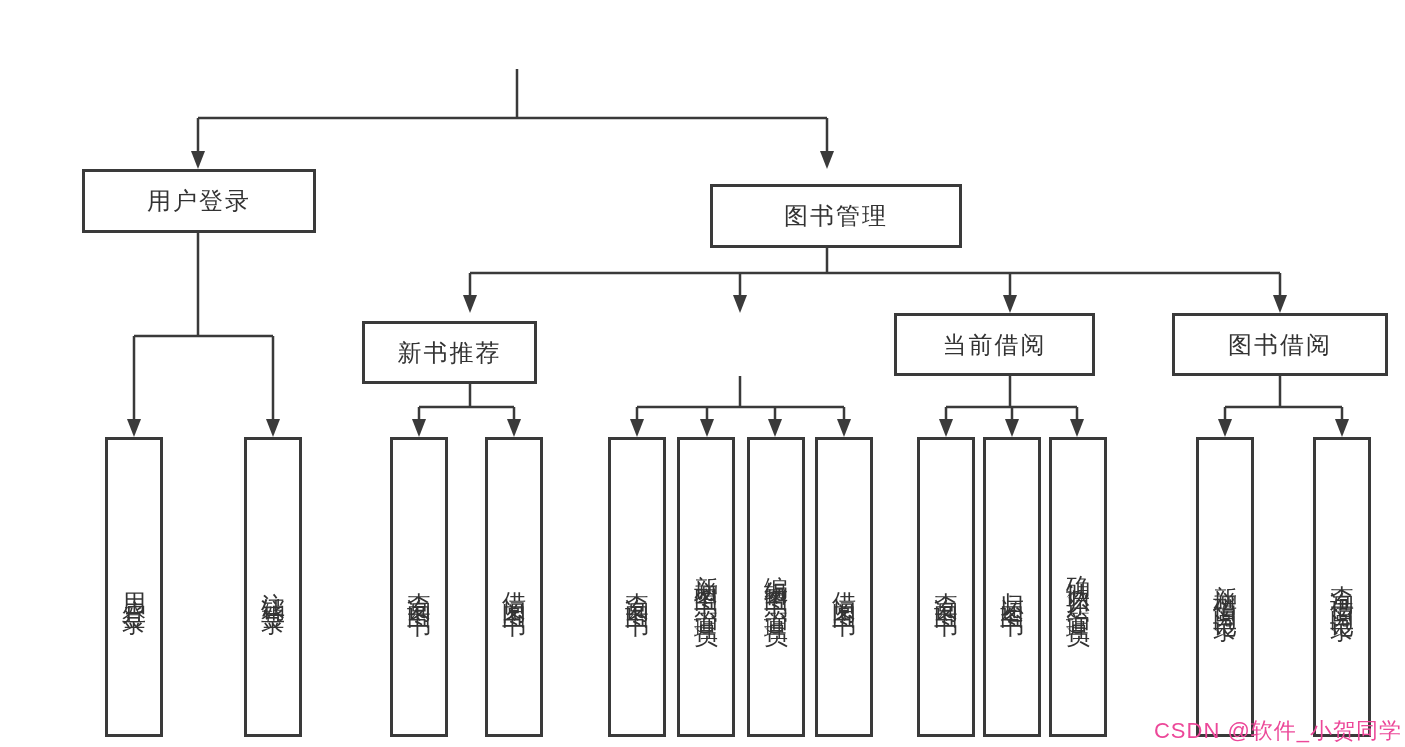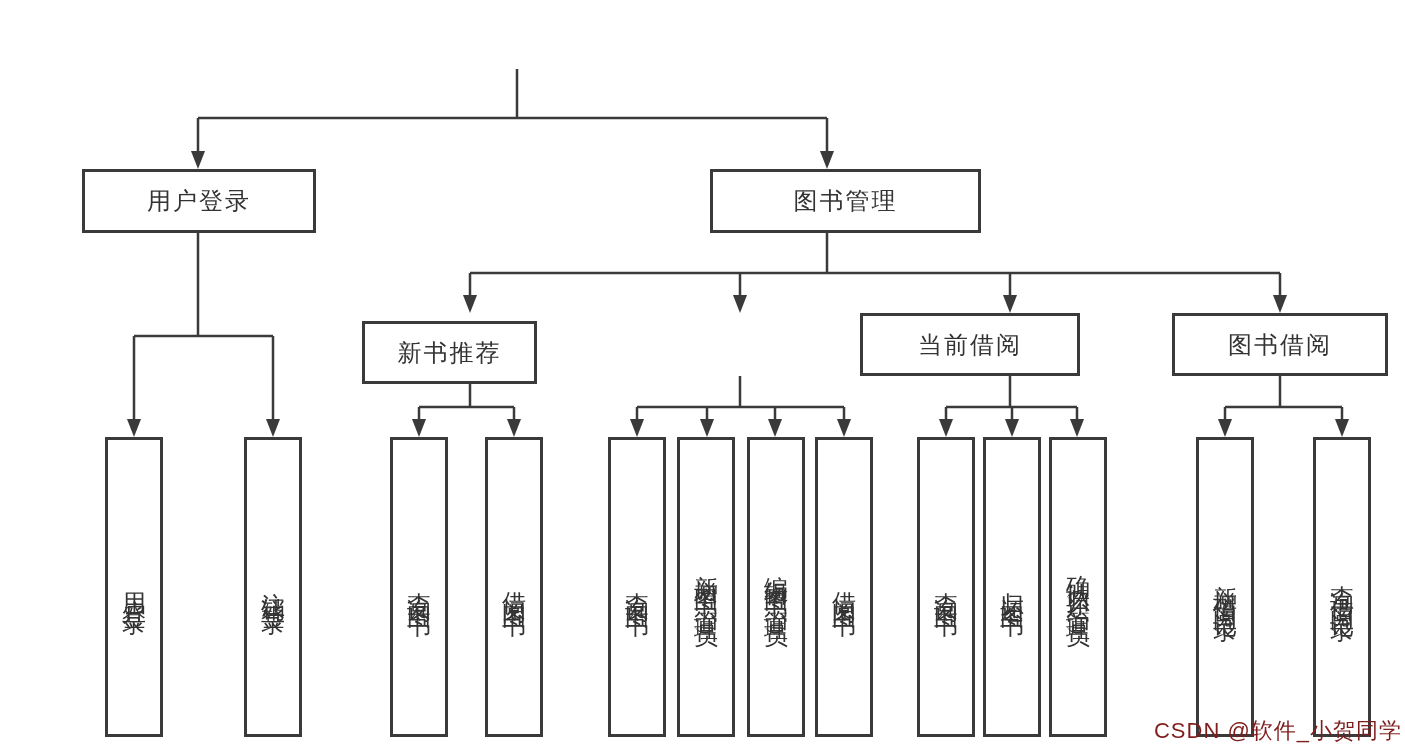--- a/index.html
+++ b/index.html
@@ -33,21 +33,21 @@
     text-orientation:mixed;
     font-size:24px;
     letter-spacing:7px;
     line-height:1;
   }
   .watermark{
     position:absolute;
     right:3px;top:716px;
     font-size:22px;
     letter-spacing:1px;
-    color:#7f1d1d;
+    color:#ec4899;
     white-space:nowrap;
   }
 </style>
 </head>
 <body>
 
 <div id="stage">
 
   <svg id="connectors" viewBox="0 0 1405 747" xmlns="http://www.w3.org/2000/svg">
     <g stroke="#3a3a3a" stroke-width="2.5" fill="none">
@@ -77,24 +77,24 @@
       <polygon points="939,419 953,419 946,437"></polygon>
       <polygon points="1005,419 1019,419 1012,437"></polygon>
       <polygon points="1070,419 1084,419 1077,437"></polygon>
       <polygon points="1218,419 1232,419 1225,437"></polygon>
       <polygon points="1335,419 1349,419 1342,437"></polygon>
     </g>
   </svg>
 
 
   <div class="box h" style="left:82px;top:169px;width:234px;height:64px">用户登录</div>
-  <div class="box h" style="left:710px;top:169px;width:271px;height:64px">图书管理</div>
+  <div class="box h" style="left:710px;top:184px;width:252px;height:64px">图书管理</div>
 
   <div class="box h" style="left:362px;top:321px;width:175px;height:63px">新书推荐</div>
-  <div class="box h" style="left:860px;top:313px;width:220px;height:63px">当前借阅</div>
+  <div class="box h" style="left:894px;top:313px;width:201px;height:63px">当前借阅</div>
   <div class="box h" style="left:1172px;top:313px;width:216px;height:63px">图书借阅</div>
 
   <div class="box v" style="left:105px;top:437px;width:58px;height:300px">用户登录</div>
   <div class="box v" style="left:244px;top:437px;width:58px;height:300px">注销登录</div>
 
   <div class="box v" style="left:390px;top:437px;width:58px;height:300px">查询图书</div>
   <div class="box v" style="left:485px;top:437px;width:58px;height:300px">借阅图书</div>
 
   <div class="box v" style="left:608px;top:437px;width:58px;height:300px">查询图书</div>
   <div class="box v" style="left:677px;top:437px;width:58px;height:300px">新增图书（管理员）</div>

